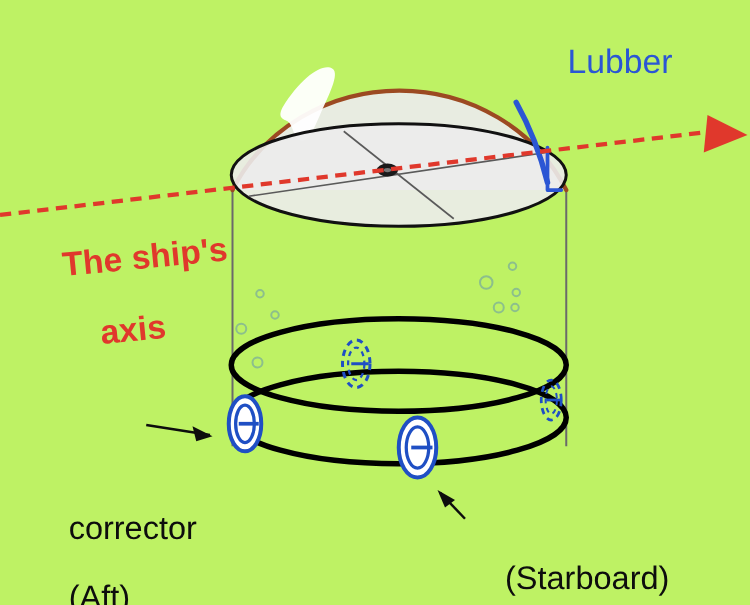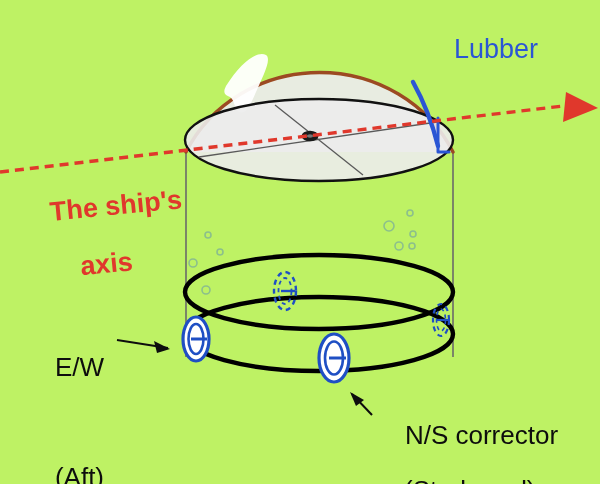--- a/index.html
+++ b/index.html
@@ -159,23 +159,22 @@
   <div class="lbl" id="label-lubber-line">
     <span>Lubber</span><br>
   </div>
 
   <div class="lbl" id="label-ship-axis">
     <span>The ship's</span>
     <span class="ln2">axis</span>
   </div>
 
   <div class="lbl" id="label-ew-corrector">
-    <span>E/W</span><br>
     <br>
+    <span>corrector</span><br>
     <span>(Aft)</span>
   </div>
 
   <div class="lbl" id="label-ns-corrector">
-    <span>N/S corrector</span>
     <span class="ln2">(Starboard)</span>
   </div>
 
 </div>
 
 </body></html>

